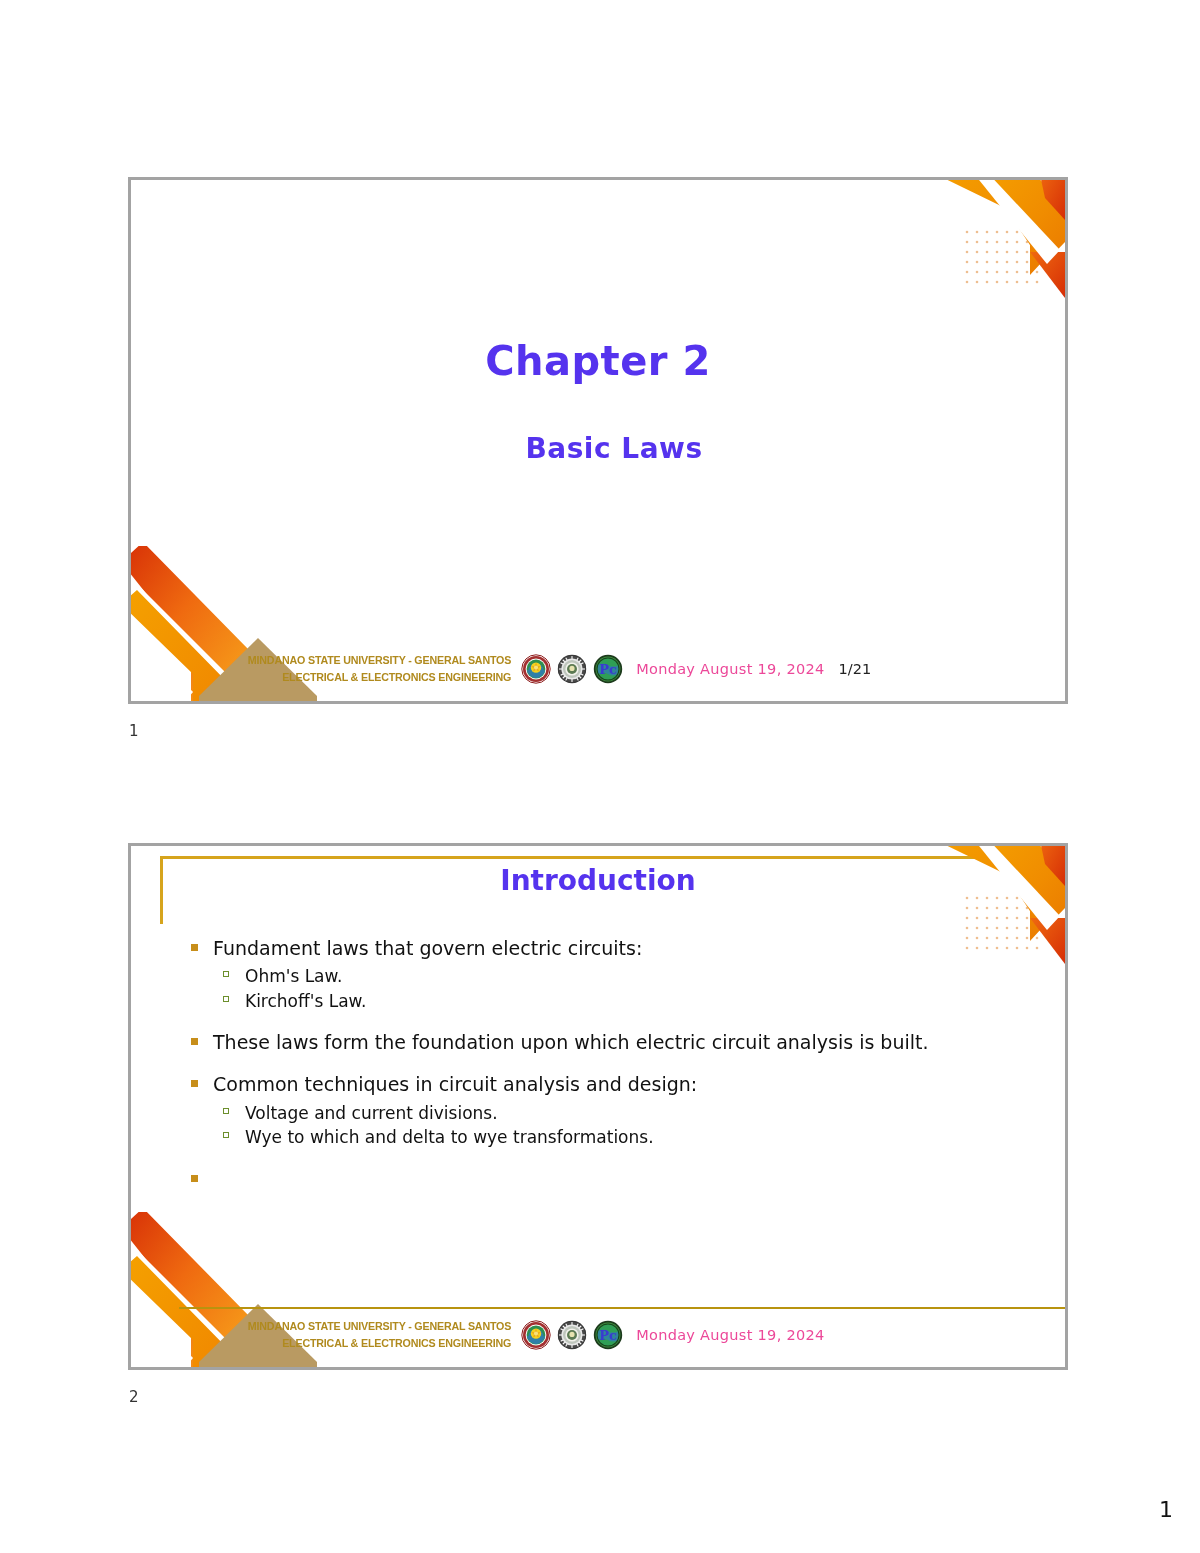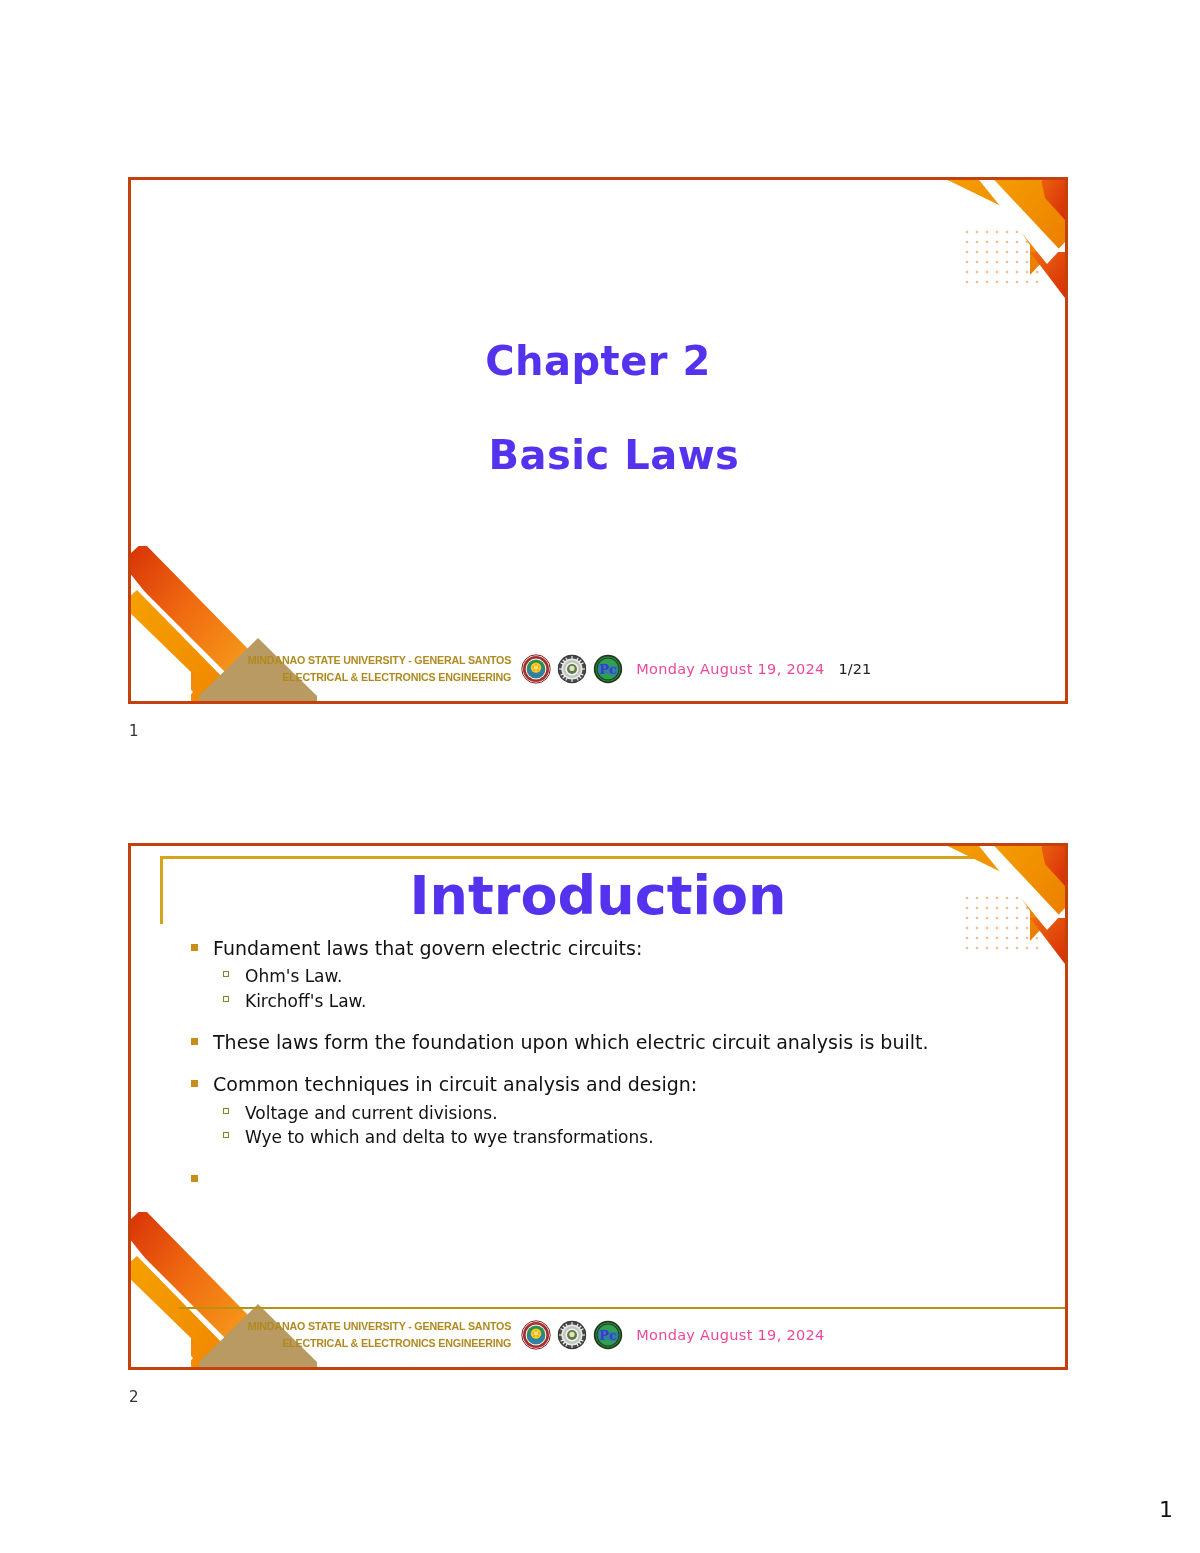--- a/index.html
+++ b/index.html
@@ -12,21 +12,21 @@
     height: 1553px;
     position: relative;
     font-family: "Liberation Sans", sans-serif;
     overflow: hidden;
   }
 
   
   .slide {
     position: absolute;
     background: #ffffff;
-    border: 3px solid #c2410c;
+    border: 3px solid #a3a3a3;
     box-sizing: border-box;
     overflow: hidden;
   }
   #slide-1 { left: 128px; top: 177px;  width: 940px; height: 527px; }
   #slide-2 { left: 128px; top: 843px;  width: 940px; height: 527px; }
 
   
   .deco-topright {
     position: absolute;
     top: 0; right: 0;
@@ -45,21 +45,21 @@
   .title-main {
     position: absolute;
     left: 0; right: 0;
     text-align: center;
     color: #5533ee;
     font-weight: bold;
     font-family: "DejaVu Sans", sans-serif;
     letter-spacing: 0.5px;
   }
   #chapter-line { top: 158px;  font-size: 40px; }
-  #subject-line { top: 252px;  font-size: 40px; margin-left: 32px; }
+  #subject-line { top: 252px;  font-size: 28px; margin-left: 32px; }
 
   
   .footer {
     position: absolute;
     left: 0; right: 0;
     bottom: 6px;
     height: 52px;
     display: flex;
     align-items: center;
     justify-content: flex-start;
@@ -122,21 +122,21 @@
     box-sizing: border-box;
     pointer-events: none;
   }
   .content-title {
     position: absolute;
     left: 29px; right: 29px;
     top: 18px;
     text-align: center;
     color: #5533ee;
     font-weight: bold;
-    font-size: 54px;
+    font-size: 28px;
     font-family: "DejaVu Sans", sans-serif;
   }
 
   .body-list {
     position: absolute;
     left: 52px;
     right: 40px;
     top: 90px;
     font-family: "DejaVu Sans", sans-serif;
     color: #1a1a1a;

